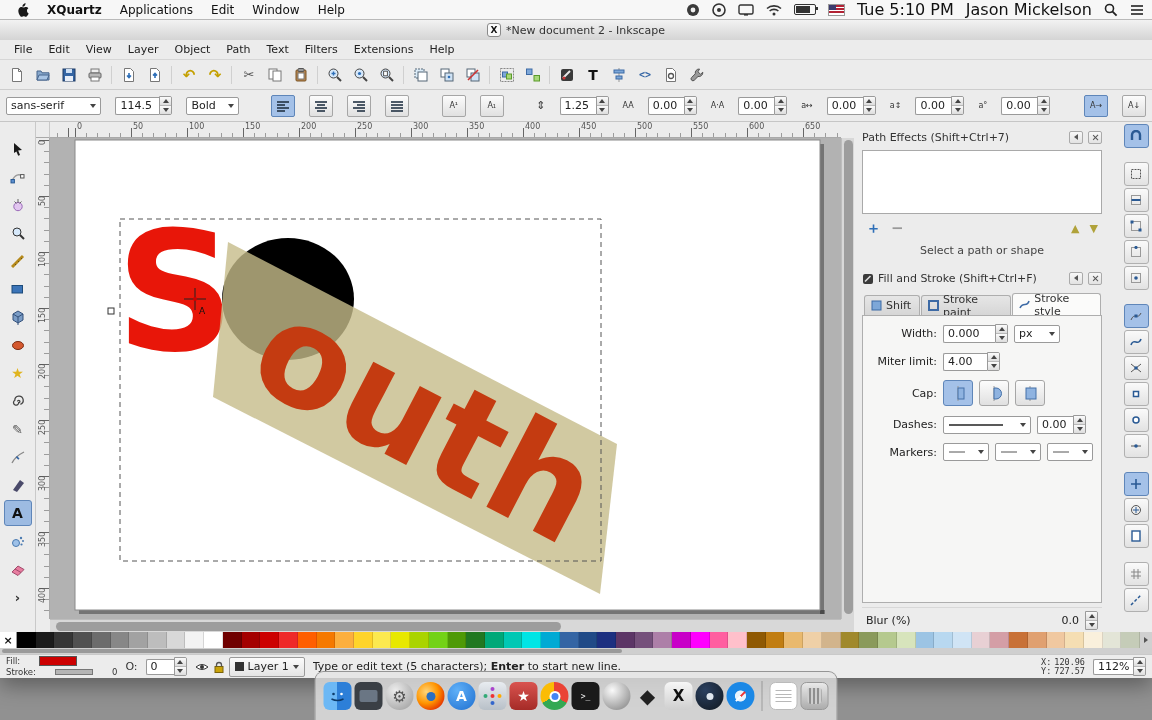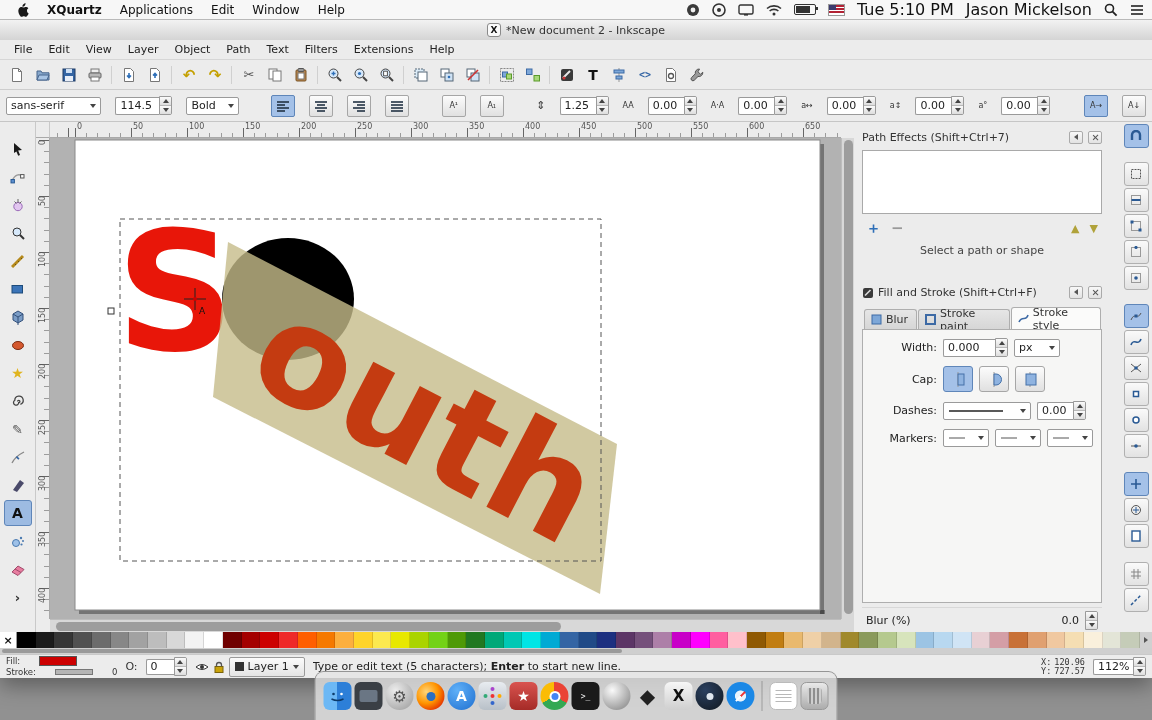--- a/index.html
+++ b/index.html
@@ -82,21 +82,21 @@
   .xline{position:relative;width:7px;height:7px}
   .xline:before,.xline:after{content:"";position:absolute;left:3px;top:0;width:1.4px;height:7px;background:#555}
   .xline:before{transform:rotate(45deg)}.xline:after{transform:rotate(-45deg)}
   #pe-list{height:62px;background:#fff;border:1px solid #a9a9a9;margin-top:4px}
   #pe-btnrow{display:flex;align-items:center;height:24px;margin-top:2px;gap:10px;padding:0 4px}
   #pe-btnrow .sp{flex:1}
   .pe-plus{color:#2e6fb8;font-size:15px;font-weight:bold;line-height:1}
   .pe-minus{color:#999;font-size:15px;font-weight:bold;line-height:1}
   .pe-arrow{font-size:11px;color:#b0a23a;line-height:1}
   #pe-hint{text-align:center;font-size:11px;color:#444;margin:4px 0 8px 0}
-  #fs-block{display:flex;flex-direction:column;flex:1;margin-top:18px}
+  #fs-block{display:flex;flex-direction:column;flex:1;margin-top:4px}
   #fs-tabs{display:flex;align-items:flex-end;height:22px;margin-top:6px;padding-left:2px}
   .tab{display:flex;align-items:center;gap:4px;padding:3px 8px 3px 6px;border:1px solid #aeaeae;border-bottom:none;border-radius:3px 3px 0 0;
        background:linear-gradient(#e6e6e6,#d6d6d6);font-size:11px;color:#333;margin-right:1px;height:20px;box-sizing:border-box}
   .tab.active{background:#fbfbfa;height:22px;font-weight:normal}
   .tabicon{width:11px;height:11px;flex:none}
   #fs-panel{flex:1;border:1px solid #aeaeae;background:#f6f6f5;padding:8px 6px 4px 2px;display:flex;flex-direction:column;gap:9px}
   .frow{display:flex;align-items:center;gap:6px}
   .flabel{width:72px;text-align:right;font-size:11px;color:#222;flex:none}
   .jbtn{width:30px;height:26px;border:1px solid #a6a6a6;background:linear-gradient(#fcfcfc,#e0e0e0);border-radius:3px;display:flex;align-items:center;justify-content:center;box-sizing:border-box}
   .jbtn.active{background:#a4c1e8;border-color:#5f86b9}
@@ -694,21 +694,21 @@
               </span>
             <span class="win-btn">
                 <span class="xline"></span>
               </span>
           </div>
           <div id="fs-tabs">
             <span class="tab">
               <svg class="tabicon">
                   <rect x="1" y="1" width="9" height="9" fill="#7da7d8" stroke="#3d6aa5"></rect>
                 </svg>
-              <span>Blur</span>
+              <span>Shift</span>
             </span>
             <span class="tab">
               <svg class="tabicon">
                   <rect x="1" y="1" width="9" height="9" fill="none" stroke="#3d6aa5" stroke-width="2"></rect>
                 </svg>
               <span>Stroke paint</span>
             </span>
             <span class="tab active">
               <svg class="tabicon">
                   <path d="M1 9 C4 2 8 9 10 2" fill="none" stroke="#3d6aa5" stroke-width="1.6"></path>
@@ -726,20 +726,34 @@
                       <span class="arr-up"></span>
                     </i>
                     <i>
                       <span class="arr-dn"></span>
                     </i>
                   </span>
               </span>
               <span class="combo" style="width:46px">
                 <span>px</span>
                 <span class="arr-dn"></span>
+              </span>
+            </div>
+            <div class="frow">
+              <span class="flabel">Miter limit:</span>
+              <span class="spin">
+                <span class="entry" style="width:44px">4.00</span>
+                <span class="spin-btns">
+                    <i>
+                      <span class="arr-up"></span>
+                    </i>
+                    <i>
+                      <span class="arr-dn"></span>
+                    </i>
+                  </span>
               </span>
             </div>
             <div class="frow">
               <span class="flabel">Cap:</span>
               <span class="jbtn active">
                   <svg width="16" height="17">
                     <line x1="8" y1="1" x2="8" y2="16" stroke="#999"></line>
                     <rect x="8" y="3" width="6" height="11" fill="#8fb3e0" stroke="#4470a8"></rect>
                   </svg>
                 </span>

